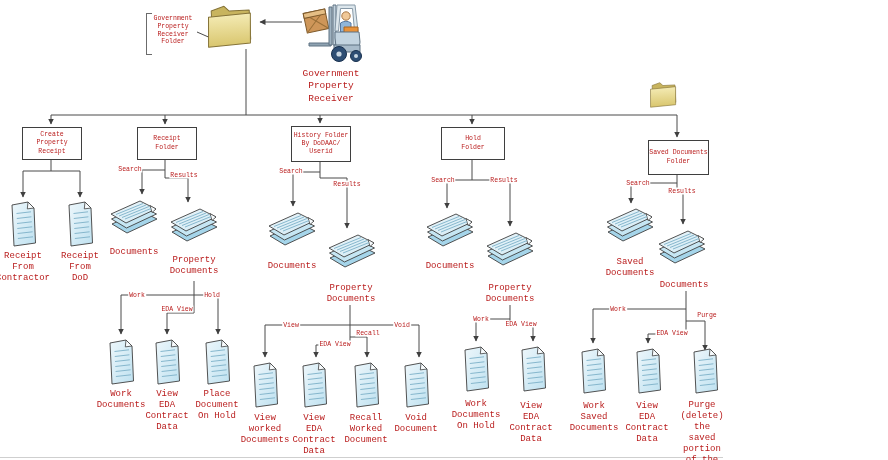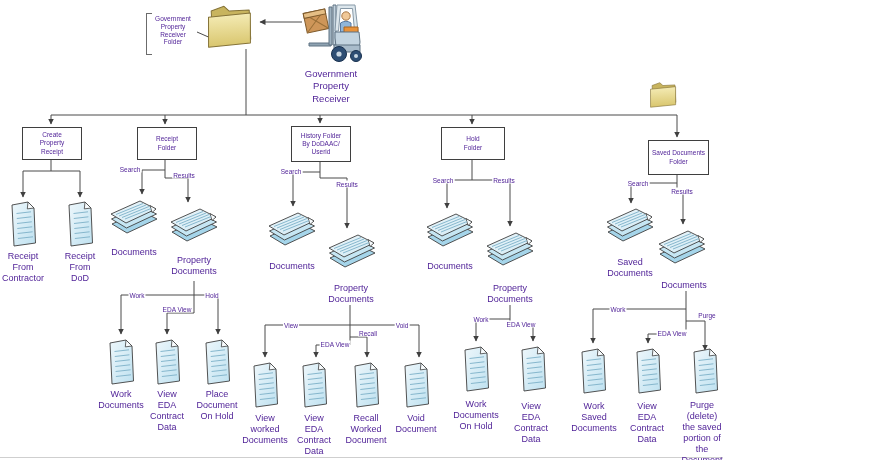--- a/index.html
+++ b/index.html
@@ -1,17 +1,17 @@
 <!DOCTYPE html>
 <html><head>
 <meta charset="utf-8">
 <style>
   html,body{margin:0;padding:0;background:#fff;}
   .stage{position:relative;width:723px;height:460px;background:#fff;overflow:hidden;
-         font-family:Liberation Sans, sans-serif;color:#4c1d95;}
+         font-family:Liberation Mono, monospace;color:#b91c1c;}
   .stage svg.lines{position:absolute;left:0;top:0;z-index:1;}
   .icon{position:absolute;z-index:2;}
   .box{position:absolute;z-index:2;background:#fff;border:1px solid #3f3f3f;
        display:flex;align-items:center;justify-content:center;text-align:center;
        font-size:6.5px;line-height:1.25;white-space:pre-line;}
   .node-label{position:absolute;z-index:3;transform:translateX(-50%);
        text-align:center;font-size:9px;line-height:1.22;white-space:pre-line;}
   .edge{position:absolute;z-index:3;transform:translate(-50%,-50%);
        background:#fff;padding:0 1px;font-size:6.5px;white-space:nowrap;}
   .annot{position:absolute;z-index:3;text-align:center;font-size:6.5px;

